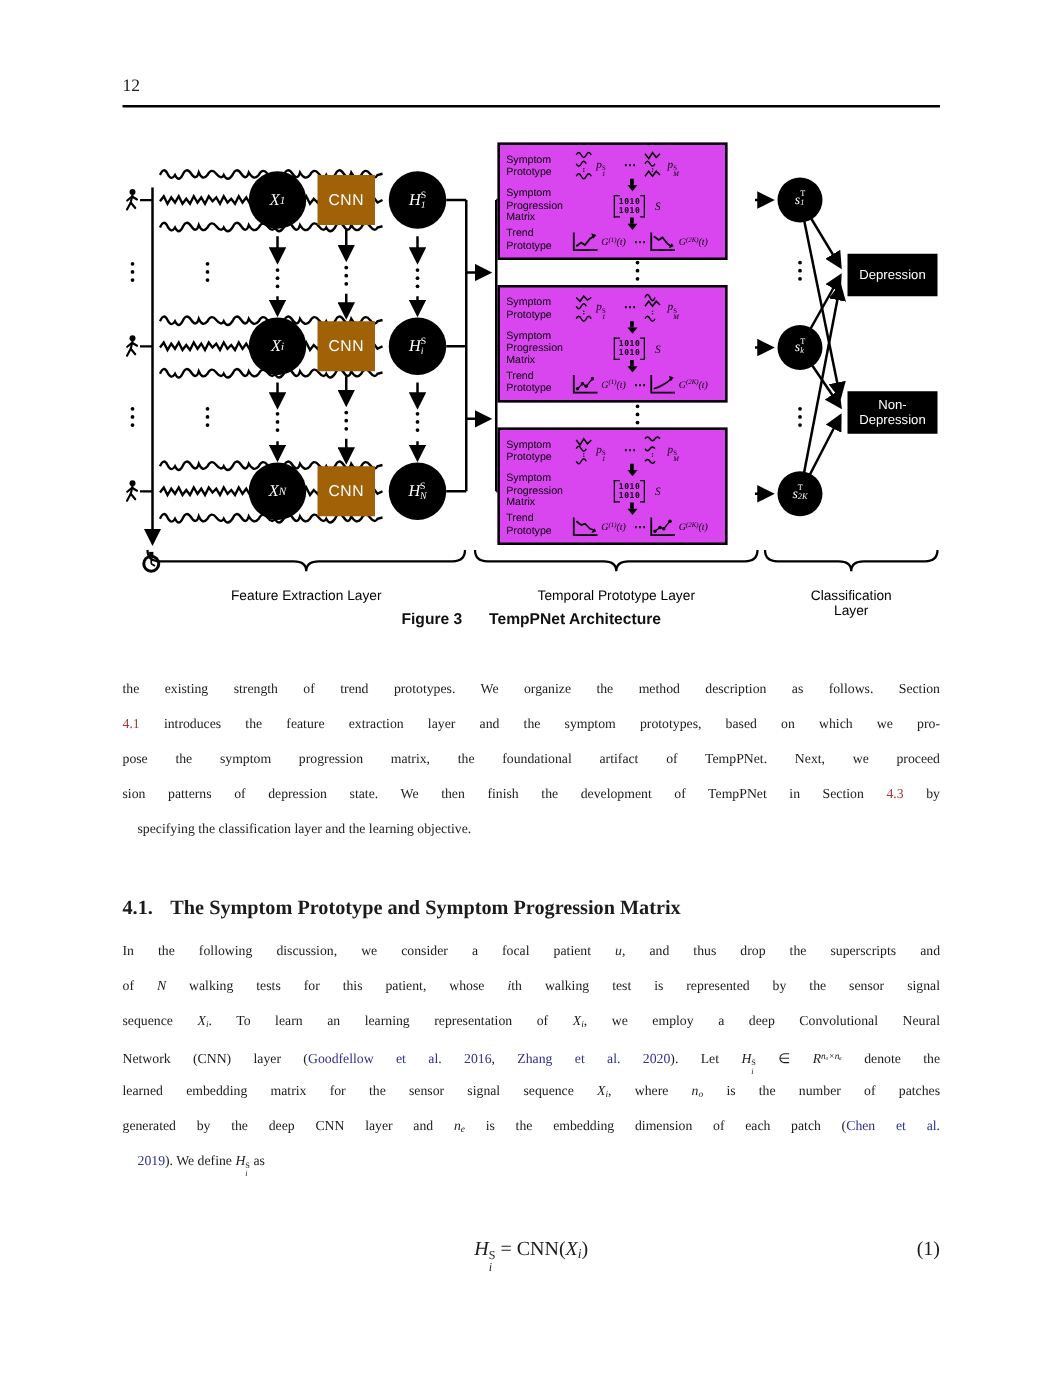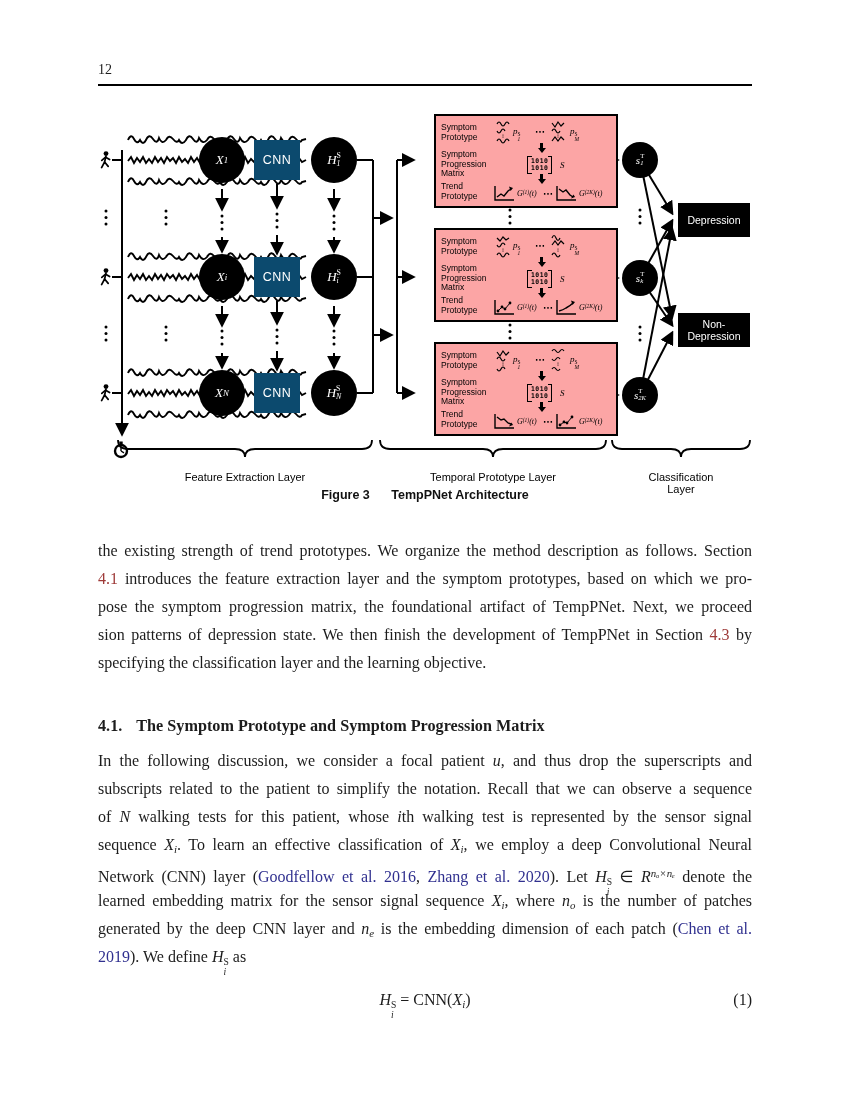--- a/index.html
+++ b/index.html
@@ -7,50 +7,50 @@
         font-family:"Liberation Serif",serif;color:#1c1c1c;}
   
   .pagenum{position:absolute;left:98px;top:62px;font-size:14px;}
   .top-rule{position:absolute;left:98px;width:654px;top:84px;height:1.6px;background:#000;}
   
   .fig{position:absolute;left:98px;top:104px;width:654px;height:382px;}
   .fig svg.wires{position:absolute;left:0;top:0;}
   .node{position:absolute;background:#000;color:#fff;border-radius:50%;
         display:flex;align-items:center;justify-content:center;font-style:italic;font-size:13px;}
   .node.sm{font-size:11px;}
-  .cnnb{position:absolute;left:156px;width:46px;height:40px;background:#0c4a6e;color:#fff;
+  .cnnb{position:absolute;left:156px;width:46px;height:40px;background:#a16207;color:#fff;
         display:flex;align-items:center;justify-content:center;
         font-family:"Liberation Sans",sans-serif;font-size:12.5px;font-style:normal;letter-spacing:.5px;}
   .obox{position:absolute;left:580px;width:72px;height:34px;background:#000;color:#fff;
         display:flex;flex-direction:column;align-items:center;justify-content:center;
         font-family:"Liberation Sans",sans-serif;font-size:10.5px;line-height:1.15;text-align:center;}
-  .pbox{position:absolute;left:336px;width:184px;height:94px;border:2px solid #000;background:#fca5a5;box-sizing:border-box;}
+  .pbox{position:absolute;left:300px;width:184px;height:94px;border:2px solid #000;background:#d946ef;box-sizing:border-box;}
   .prl{position:absolute;left:5px;font-family:"Liberation Sans",sans-serif;font-size:8.5px;line-height:1.14;
        white-space:pre-line;color:#000;}
   .pmath{position:absolute;font-style:italic;font-size:9px;color:#000;}
   .cd{position:absolute;font-weight:bold;font-size:10px;font-style:normal;color:#000;}
   .darr{position:absolute;width:3px;height:5px;background:#000;}
   .darr::after{content:"";position:absolute;left:50%;transform:translateX(-50%);top:100%;
        border-left:4.5px solid transparent;border-right:4.5px solid transparent;border-top:5.5px solid #000;}
   .mtx{position:absolute;padding:1.5px 4px;font-family:"DejaVu Sans Mono",monospace;
        font-weight:bold;font-size:6.4px;line-height:1.15;letter-spacing:.5px;color:#000;text-align:right;}
   .mtx::before{content:"";position:absolute;left:0;top:0;bottom:0;width:3.5px;
        border:1.4px solid #000;border-right:none;}
   .mtx::after{content:"";position:absolute;right:0;top:0;bottom:0;width:3.5px;
        border:1.4px solid #000;border-left:none;}
   .icon{position:absolute;}
   .llabel{position:absolute;top:367px;font-family:"Liberation Sans",sans-serif;font-size:11px;color:#000;
           text-align:center;transform:translateX(-50%);}
   .caption{position:absolute;left:0;top:488px;width:850px;text-align:center;
            font-family:"Liberation Sans",sans-serif;font-weight:bold;font-size:12.5px;color:#111;}
   .caption span{margin:4px 9px;}
   
-  .btxt{position:absolute;left:98px;width:654px;font-size:16px;}
+  .btxt{position:absolute;left:98px;width:654px;font-size:11px;}
   .tline{height:28px;line-height:28px;text-align:justify;text-align-last:justify;white-space:nowrap;}
-  .tline.last{text-align-last:left;}
+  .tline.last{text-align-last:left;margin-left:12px;}
   .heading{position:absolute;left:98px;width:654px;top:711px;font-weight:bold;font-size:16.2px;line-height:30px;}
   .eqrow{position:absolute;left:98px;width:654px;top:985px;height:30px;line-height:30px;text-align:center;}
   .eqnum{position:absolute;right:0;top:0;}
   
   .s-i{font-style:italic;}
   .s-b{color:var(--blue,#30308f);}
   .s-r{color:var(--red,#9e3a38);}
   .s-bold{font-weight:bold;}
   .s-gap{margin-right:14px;}
   .s-sub{font-size:68%;vertical-align:-0.25em;}
@@ -448,23 +448,22 @@
     <div class="tline"><span class="s-r">4.1</span><span> introduces the feature extraction layer and the symptom prototypes, based on which we pro-</span></div>
     <div class="tline"><span>pose the symptom progression matrix, the foundational artifact of TempPNet. Next, we proceed</span></div>
     <div class="tline"><span>sion patterns of depression state. We then finish the development of TempPNet in Section </span><span class="s-r">4.3</span><span> by</span></div>
     <div class="tline last"><span>specifying the classification layer and the learning objective.</span></div>
   </div>
 
   <div class="heading"><span class="s-bold s-gap">4.1.</span><span class="s-bold">The Symptom Prototype and Symptom Progression Matrix</span></div>
 
   <div class="btxt" style="top:747px;">
     <div class="tline"><span>In the following discussion, we consider a focal patient </span><span class="s-i">u</span><span>, and thus drop the superscripts and</span></div>
-    <div class="tline"><span>subscripts related to the patient to simplify the notation. Recall that we can observe a sequence</span></div>
     <div class="tline"><span>of </span><span class="s-i">N</span><span> walking tests for this patient, whose </span><span class="s-i">i</span><span>th walking test is represented by the sensor signal</span></div>
-    <div class="tline"><span>sequence </span><span class="s-i">X</span><span class="s-sub s-i">i</span><span>. To learn an effective classification of </span><span class="s-i">X</span><span class="s-sub s-i">i</span><span>, we employ a deep Convolutional Neural</span></div>
+    <div class="tline"><span>sequence </span><span class="s-i">X</span><span class="s-sub s-i">i</span><span>. To learn an learning representation of </span><span class="s-i">X</span><span class="s-sub s-i">i</span><span>, we employ a deep Convolutional Neural</span></div>
     <div class="tline"><span>Network (CNN) layer (</span><span class="s-b">Goodfellow et al. 2016</span><span>, </span><span class="s-b">Zhang et al. 2020</span><span>). Let </span><span class="s-i">H</span><span class="stack">
           <span class="st-top">S</span>
           <span class="st-bot s-i">i</span>
         </span><span> ∈ </span><span class="s-i">R</span><span class="s-sup s-i">nₒ×nₑ</span><span> denote the</span></div>
     <div class="tline"><span>learned embedding matrix for the sensor signal sequence </span><span class="s-i">X</span><span class="s-sub s-i">i</span><span>, where </span><span class="s-i">n</span><span class="s-sub s-i">o</span><span> is the number of patches</span></div>
     <div class="tline"><span>generated by the deep CNN layer and </span><span class="s-i">n</span><span class="s-sub s-i">e</span><span> is the embedding dimension of each patch (</span><span class="s-b">Chen et al.</span></div>
     <div class="tline last"><span class="s-b">2019</span><span>). We define </span><span class="s-i">H</span><span class="stack">
           <span class="st-top">S</span>
           <span class="st-bot s-i">i</span>
         </span><span> as</span></div>

